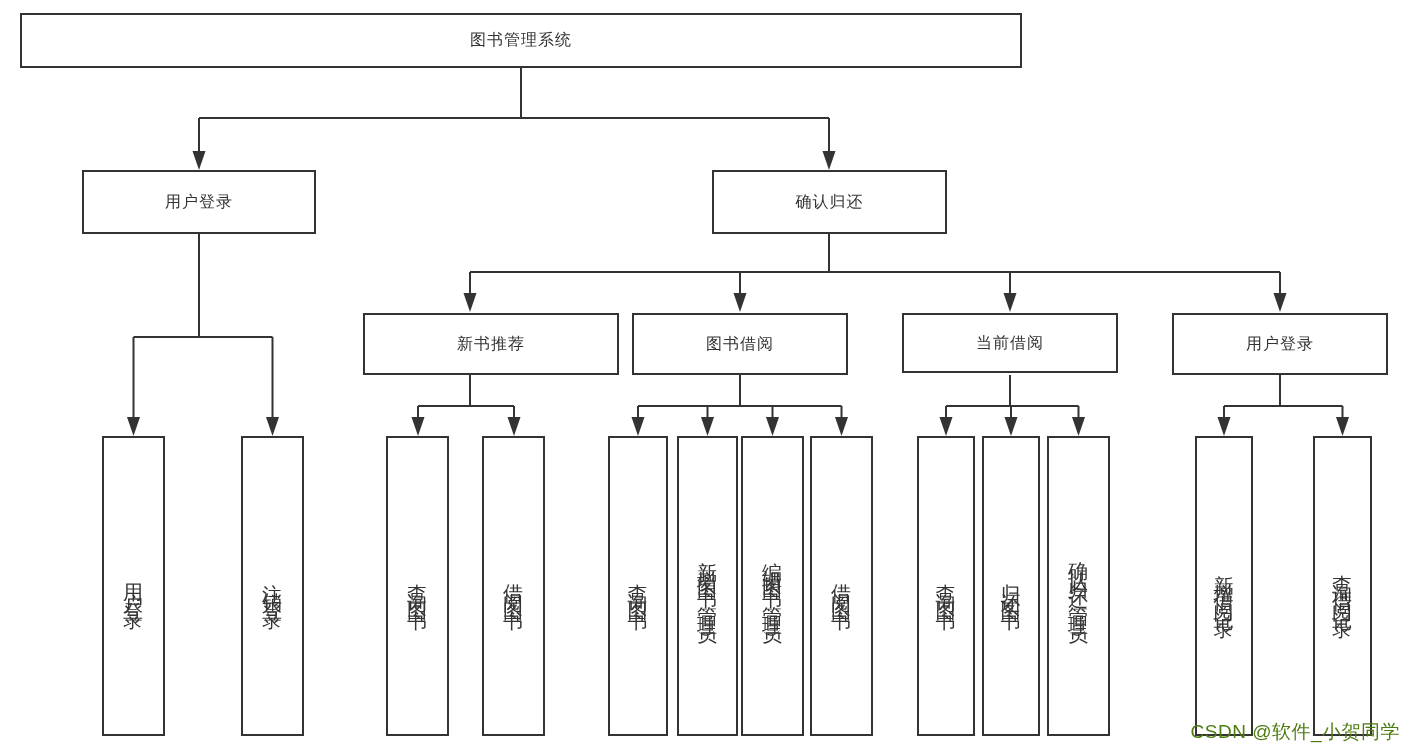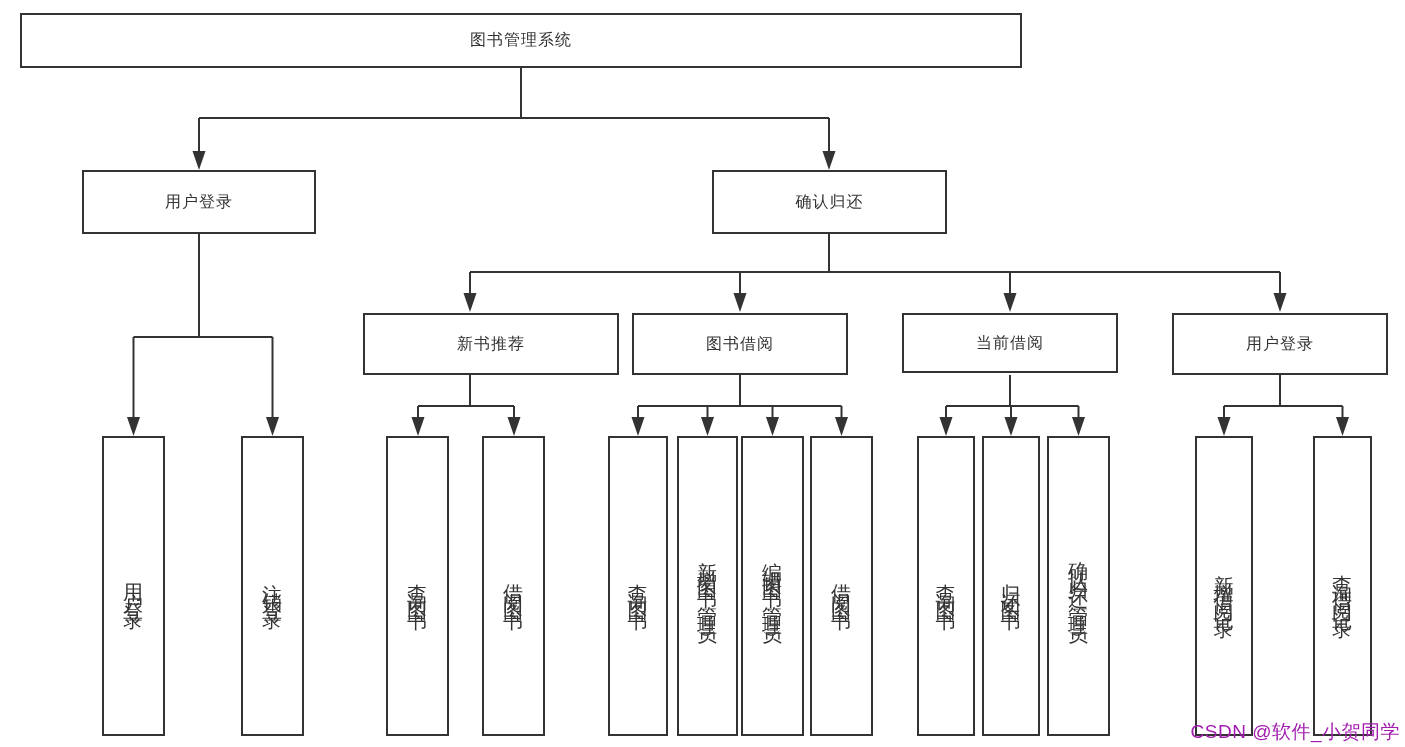--- a/index.html
+++ b/index.html
@@ -38,21 +38,21 @@
     writing-mode: vertical-rl;
     letter-spacing: 9px;
     font-size: 20px;
     line-height: 1;
   }
   .watermark {
     position: absolute;
     right: 5px;
     top: 719px;
     font-size: 19px;
-    color: #a21caf;
+    color: #4d7c0f;
     letter-spacing: 0.5px;
     z-index: 30;
     white-space: nowrap;
   }
 </style>
 </head>
 <body>
 
 <div class="canvas">
 

